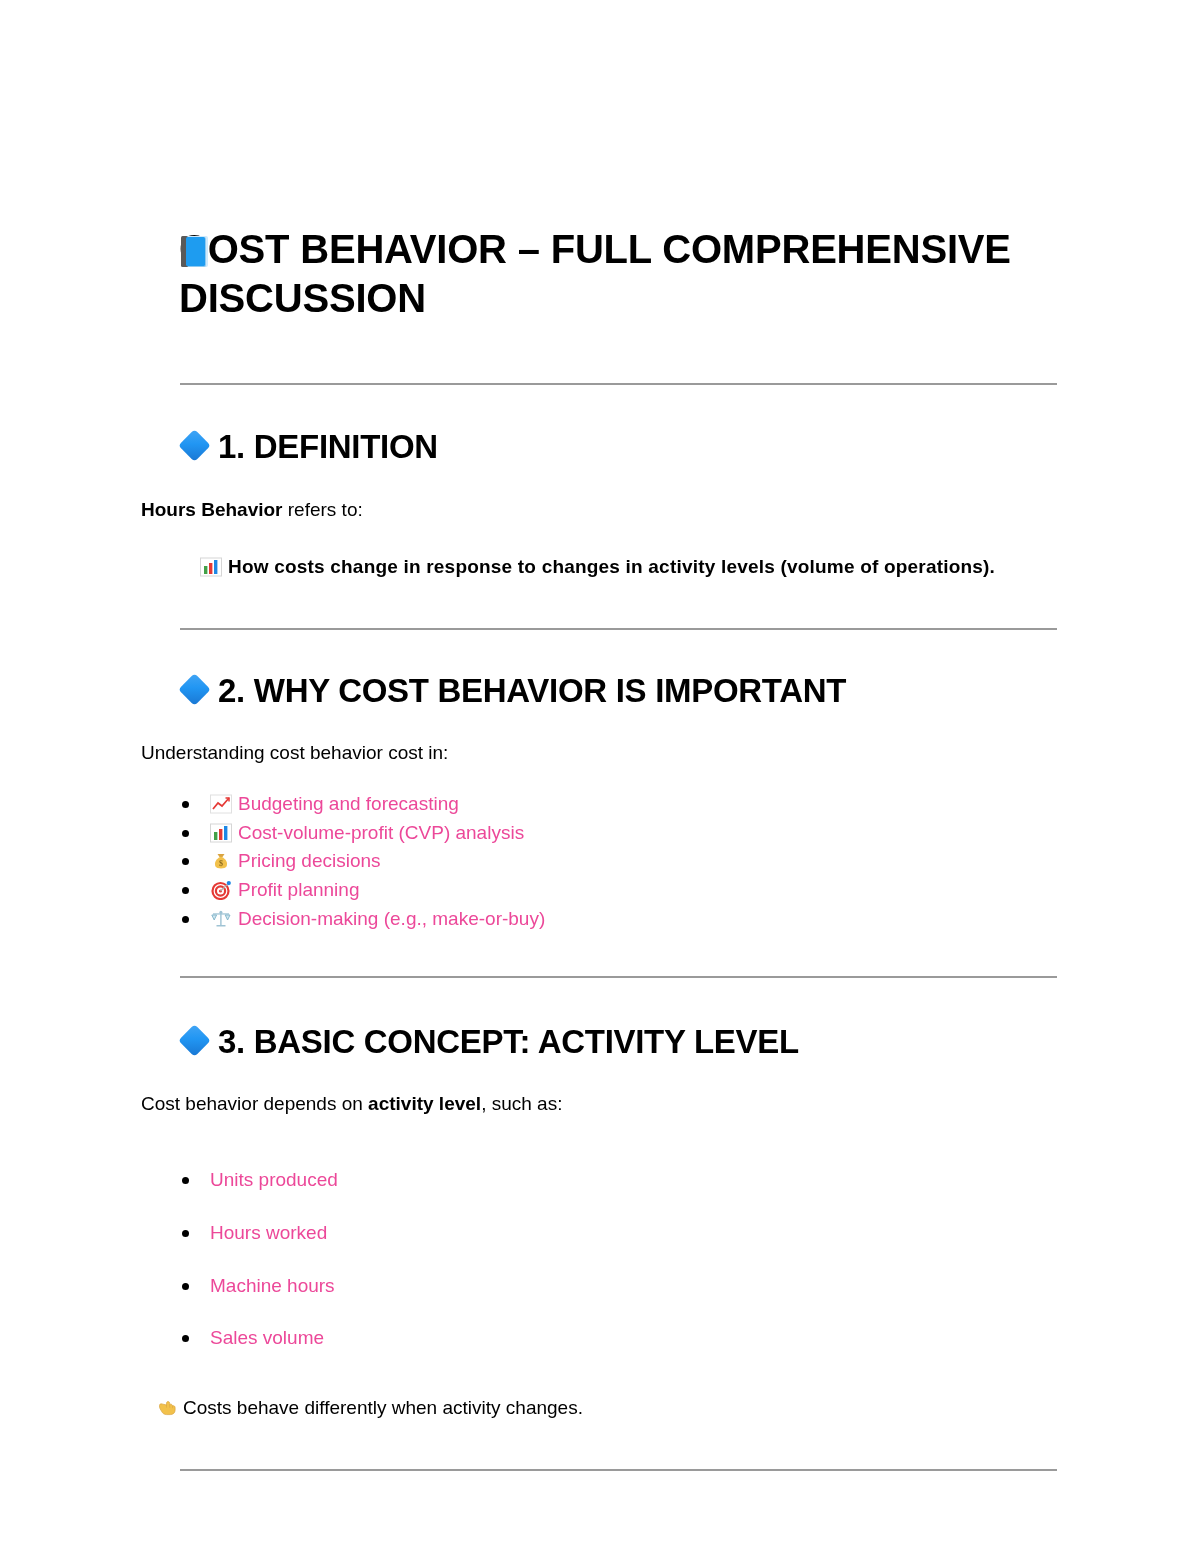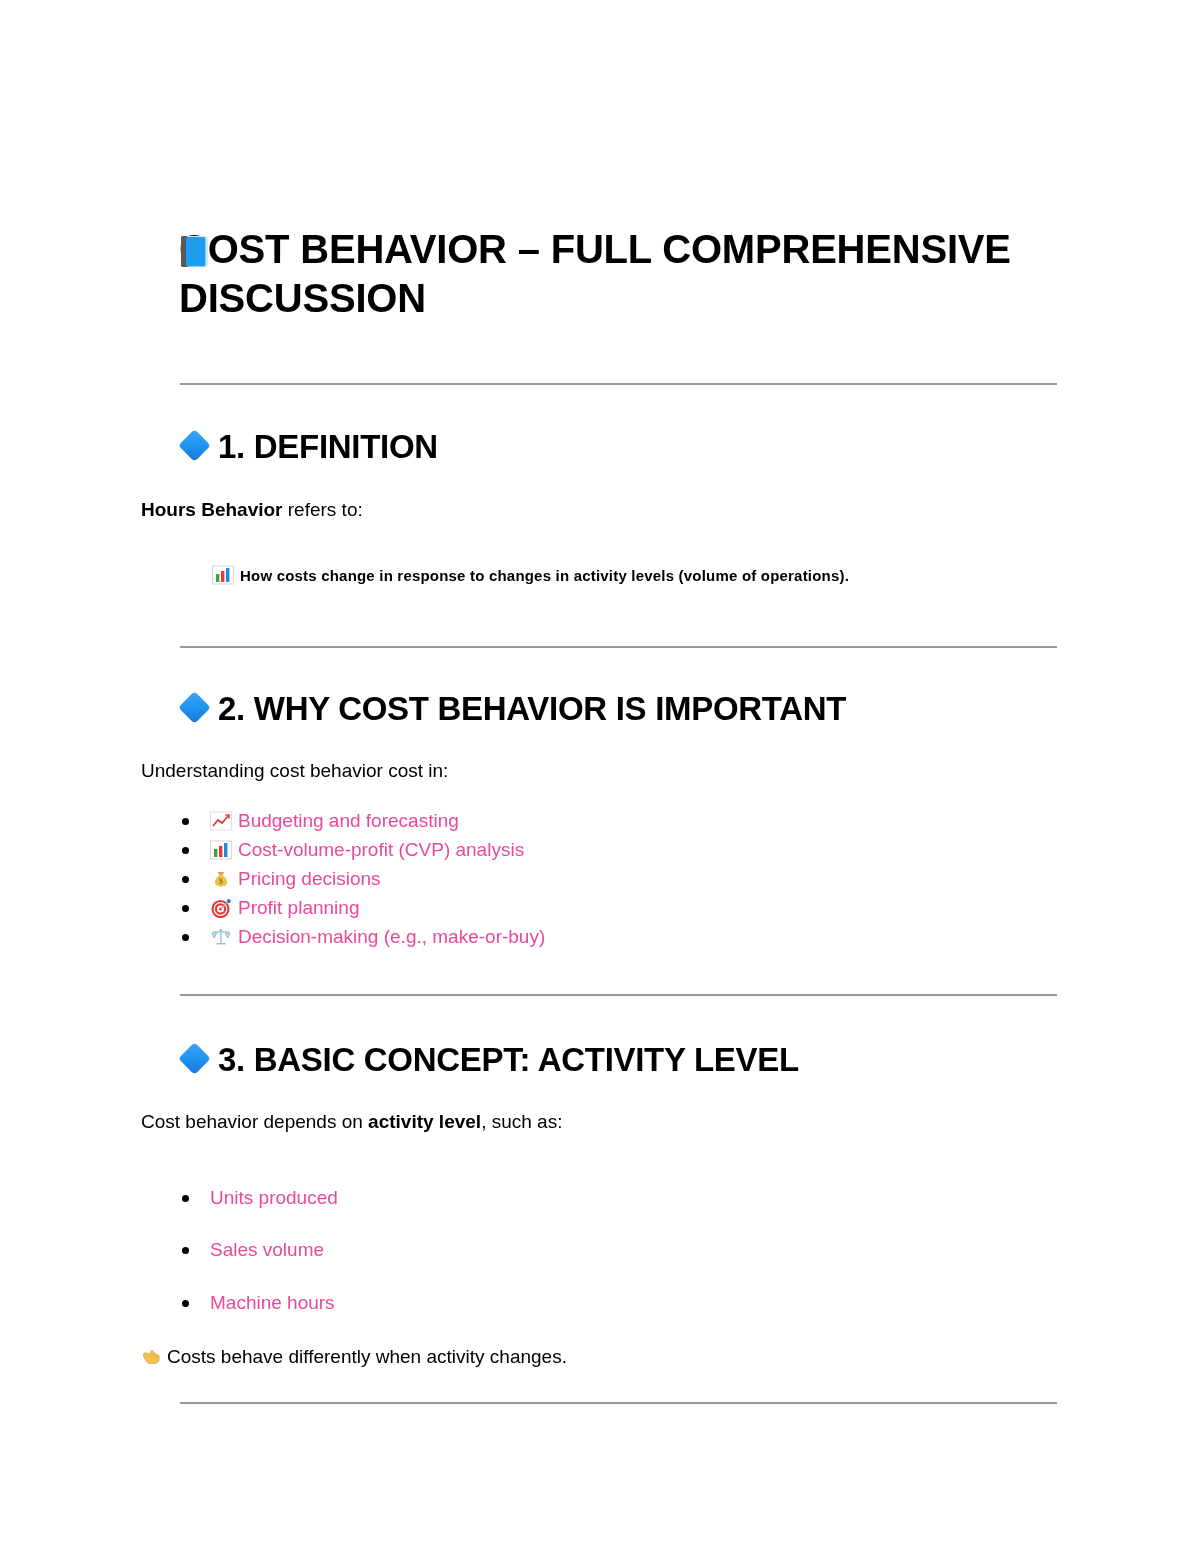--- a/index.html
+++ b/index.html
@@ -98,23 +98,23 @@
   p.body-text {
     margin: 0;
     font-size: 19px;
     line-height: 1.45;
     color: #000;
   }
   .bold { font-weight: bold; }
 
   
   .quote {
-    margin: 12px;
+    margin: 0;
     padding-left: 59px;
-    font-size: 15px;
+    font-size: 19px;
     line-height: 1.55;
     font-weight: bold;
     letter-spacing: 0.2px;
     width: 880px;
   }
 
   
   ul.bullets {
     margin: 0;
     padding: 0;
@@ -141,21 +141,21 @@
   .li-emoji {
     display: inline-block;
     width: 23px;
     height: 20px;
     vertical-align: -4px;
     margin-right: 5px;
     position: relative;
   }
 
   p.callout {
-    margin: 0;
+    margin: 16px;
     font-size: 19px;
     line-height: 1.45;
   }
   .callout .hand {
     display: inline-block;
     width: 22px;
     height: 19px;
     vertical-align: -3px;
     margin-right: 4px;
     position: relative;
@@ -306,25 +306,29 @@
 
     <div style="height:24px" class="spacer"></div>
 
     <ul class="bullets plain">
       <li>
         <span class="dot"></span>
         <span>Units produced</span>
       </li>
       <li>
         <span class="dot"></span>
+        <span>Hours worked</span>
+      </li>
+      <li>
+        <span class="dot"></span>
+        <span>Machine hours</span>
+      </li>
+      <li>
+        <span class="dot"></span>
         <span>Sales volume</span>
-      </li>
-      <li>
-        <span class="dot"></span>
-        <span>Machine hours</span>
       </li>
     </ul>
 
     <div style="height:25px" class="spacer"></div>
 
     <p class="callout">
       <span class="hand">
         <svg viewBox="0 0 22 19" width="22" height="19" aria-hidden="true">
           <path d="M2.5 7.5 C2.5 6.3 3.6 5.6 4.8 5.9 L9.5 7 L9.5 5.2 C9.5 4.1 10.4 3.4 11.4 3.6 C12.2 3.8 12.7 4.5 12.7 5.3 L12.7 6.6 C13.1 6.2 13.8 6.1 14.4 6.3 C15.1 6.6 15.5 7.2 15.5 7.9 C16.1 7.6 16.9 7.7 17.4 8.1 C17.9 8.5 18.1 9.1 18.1 9.7 L18.1 12.2 C18.1 14.8 16 16.6 13.3 16.6 L9.6 16.6 C7.4 16.6 5.7 15.4 4.7 13.6 L2.9 10.3 C2.6 9.6 2.5 8.9 2.5 7.5 Z" fill="#f2c14b" stroke="#d9a441" stroke-width="0.7"></path>
           <path d="M9.5 7 L9.5 9.6 M12.7 6.6 L12.7 9.8 M15.5 7.9 L15.5 10.2" stroke="#d9a441" stroke-width="0.6" fill="none"></path>

